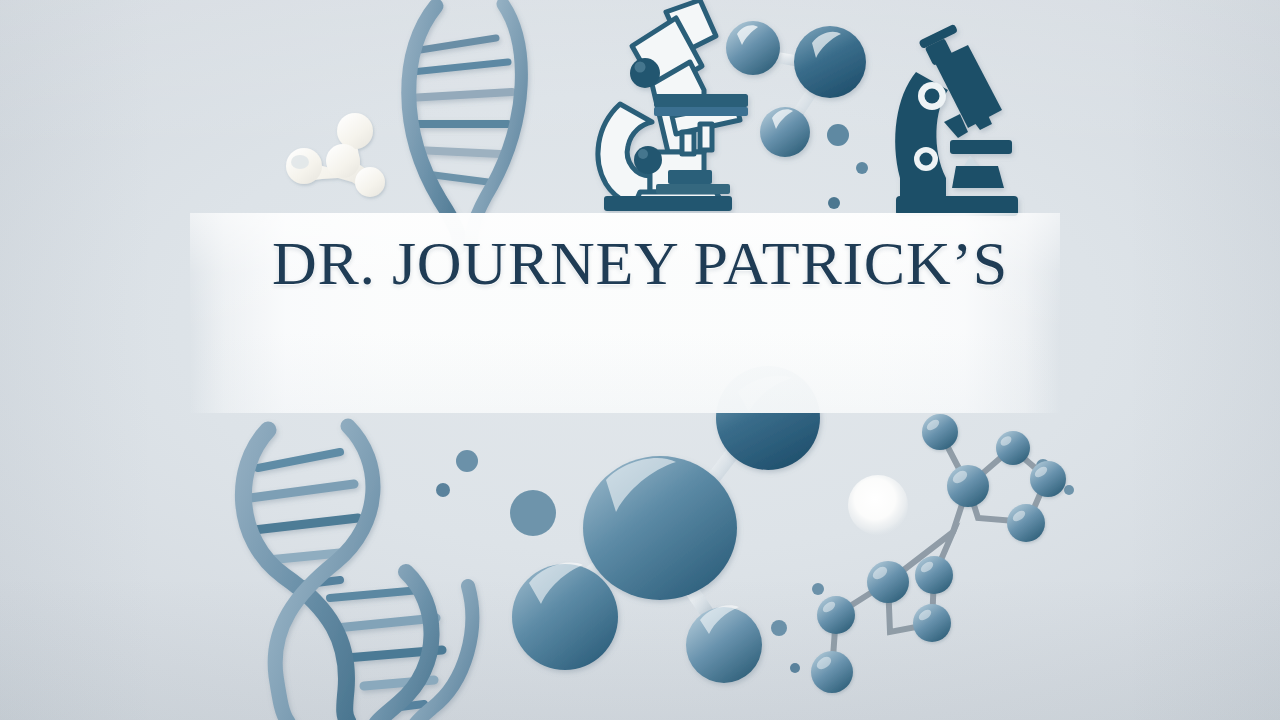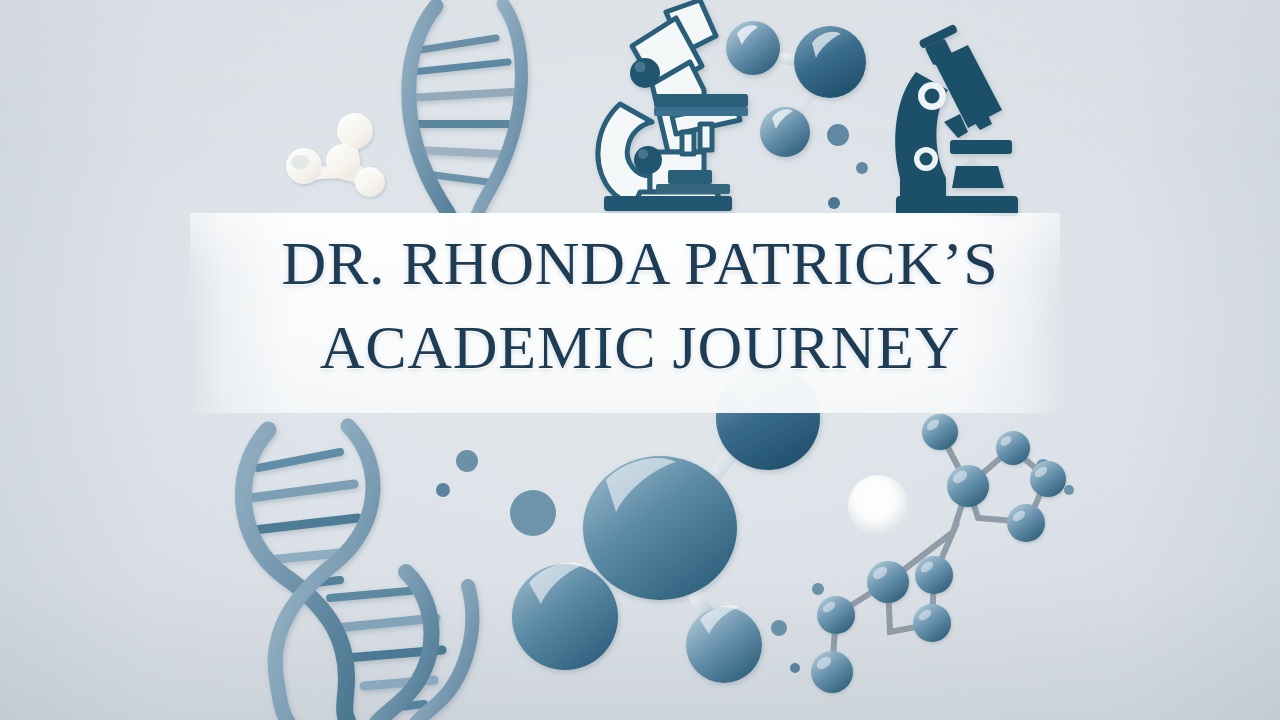--- a/index.html
+++ b/index.html
@@ -334,17 +334,16 @@
         <ellipse cx="824" cy="663" rx="8" ry="5" transform="rotate(-35 824 663)"></ellipse>
       </g>
     </g>
   </svg>
 
   <div class="title-band">
     <div class="sheen"></div>
   </div>
 
   <div class="title-wrap">
-    <div class="title-line" id="line1">DR. RHONDA PATRICK’S</div>
-    <div class="title-line" id="line2">ACADEMIC JOURNEY</div>
+    <div class="title-line" id="line1">DR. JOURNEY PATRICK’S</div>
   </div>
 
 </div>
 
 </body></html>

